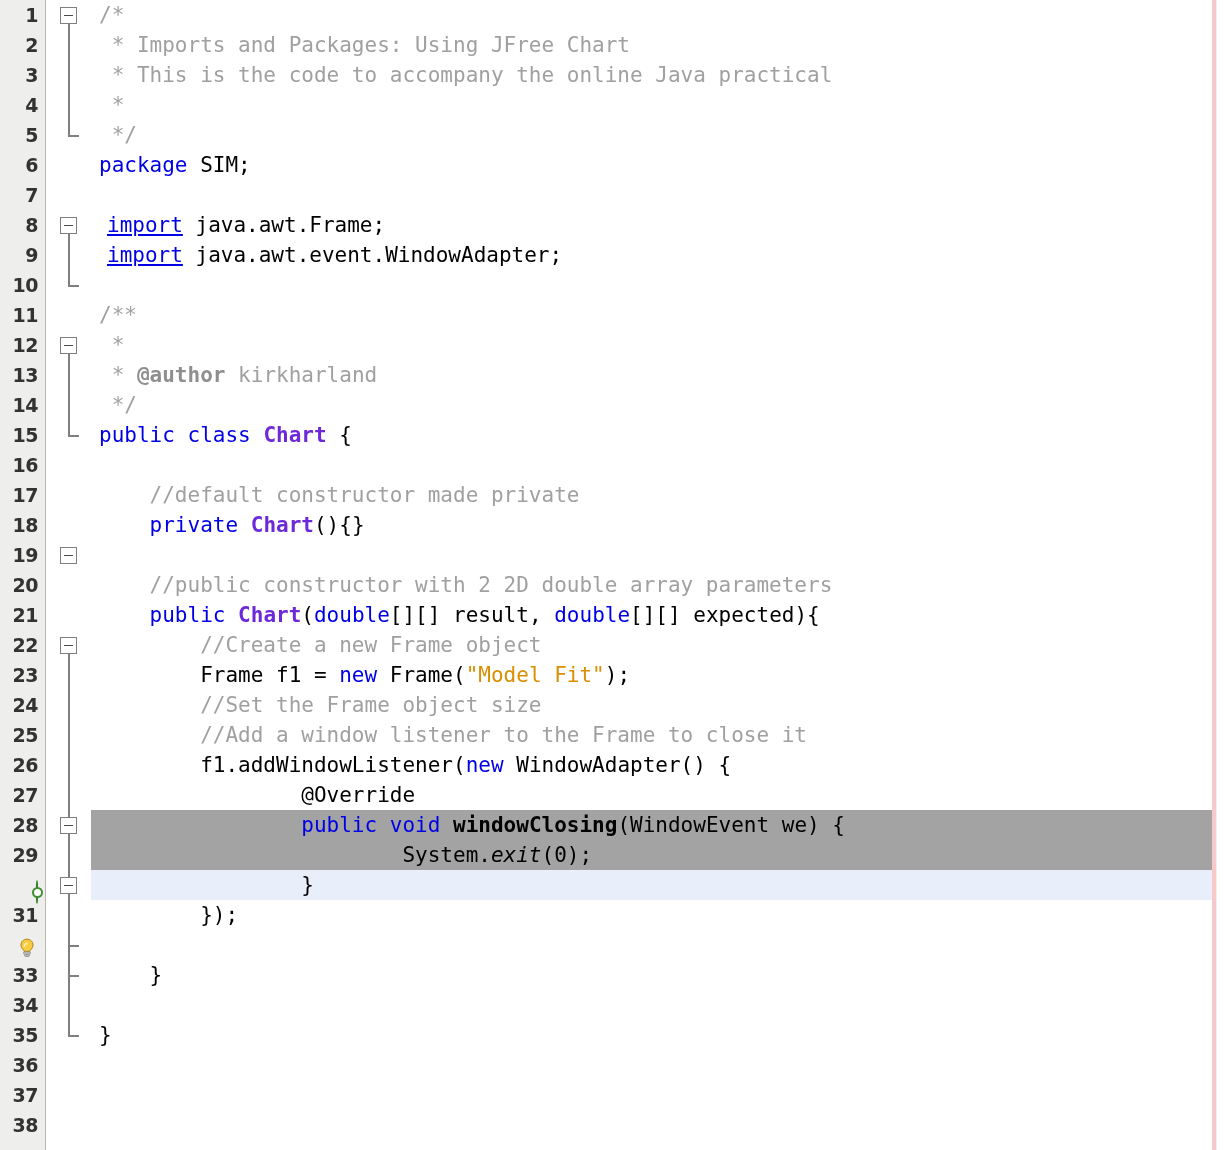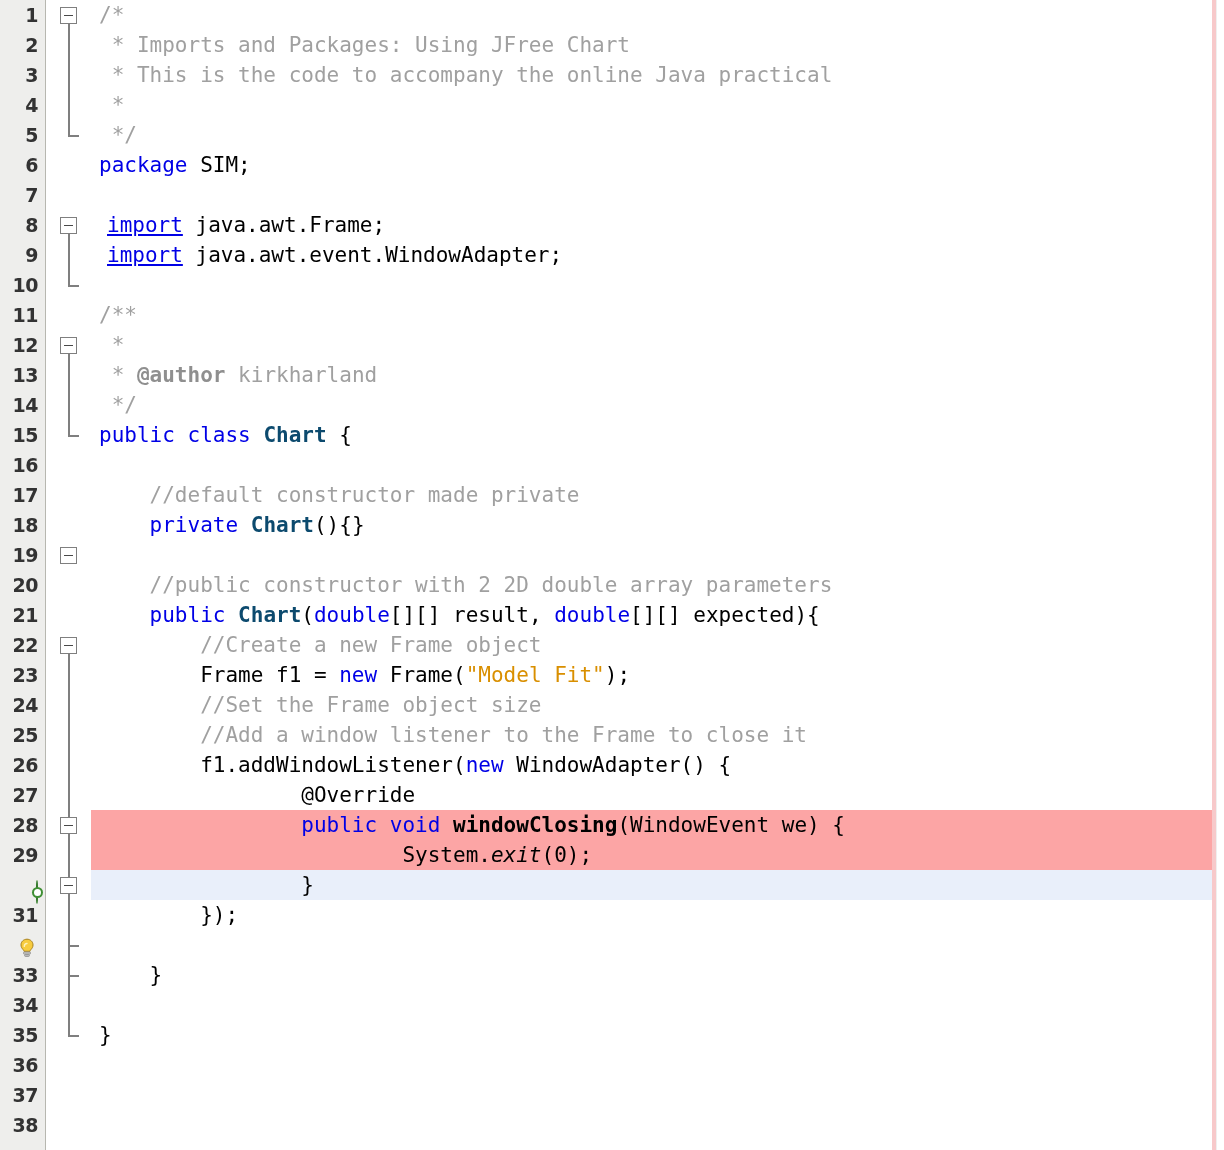--- a/index.html
+++ b/index.html
@@ -131,29 +131,29 @@
   .code-row {
     position: relative;
     height: 30px;
     line-height: 30px;
     font-size: 21px;
     white-space: pre;
     padding-left: 8px;
     color: #000000;
     letter-spacing: 0px;
   }
-  .code-row.sel { background: #fca5a5; }
+  .code-row.sel { background: #a3a3a3; }
   .code-row.caret { background: #e9effa; }
 
   
   .kw      { color: #0000e6; }
   .kw-u    { color: #0000e6; text-decoration: underline; margin-left: 8px; }
   .cmt     { color: #a0a0a0; }
   .str     { color: #d98f00; }
-  .cls     { color: #0c4a6e; font-weight: bold; margin-top: 16px; }
+  .cls     { color: #6d28d9; font-weight: bold; margin-top: 16px; }
   .mth     { color: #000000; font-weight: bold; }
   .stat    { color: #000000; font-style: italic; }
 
   
   #margin-guide {
     position: absolute;
     top: 0;
     left: 1212px;
     width: 4px;
     height: 1150px;

